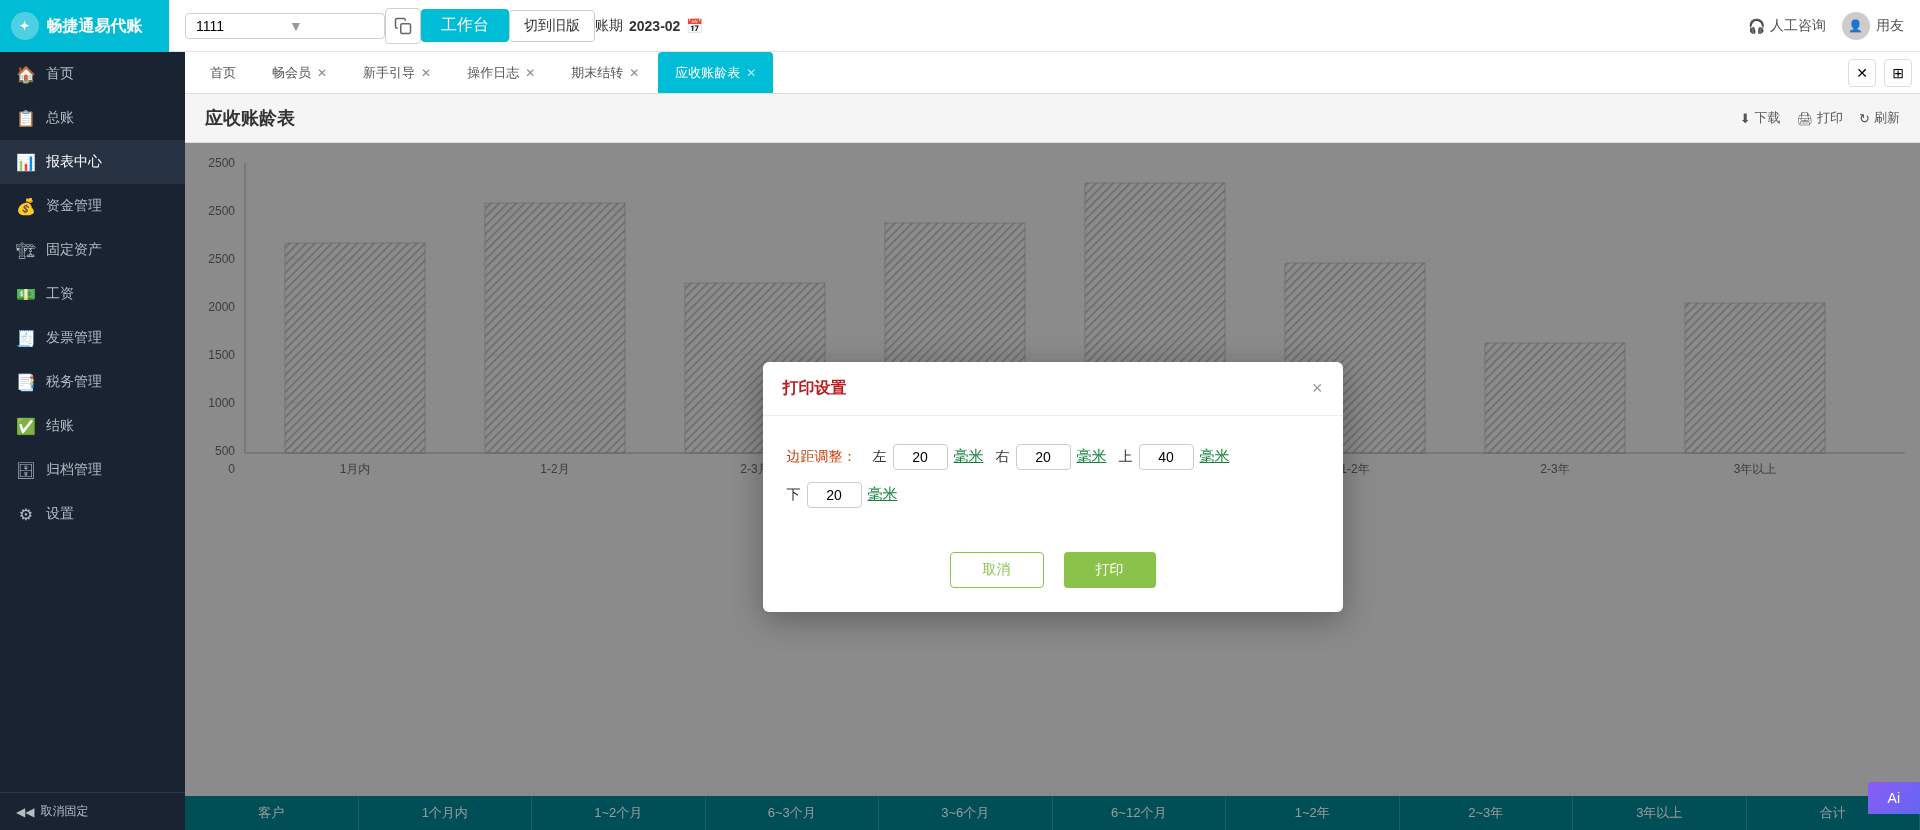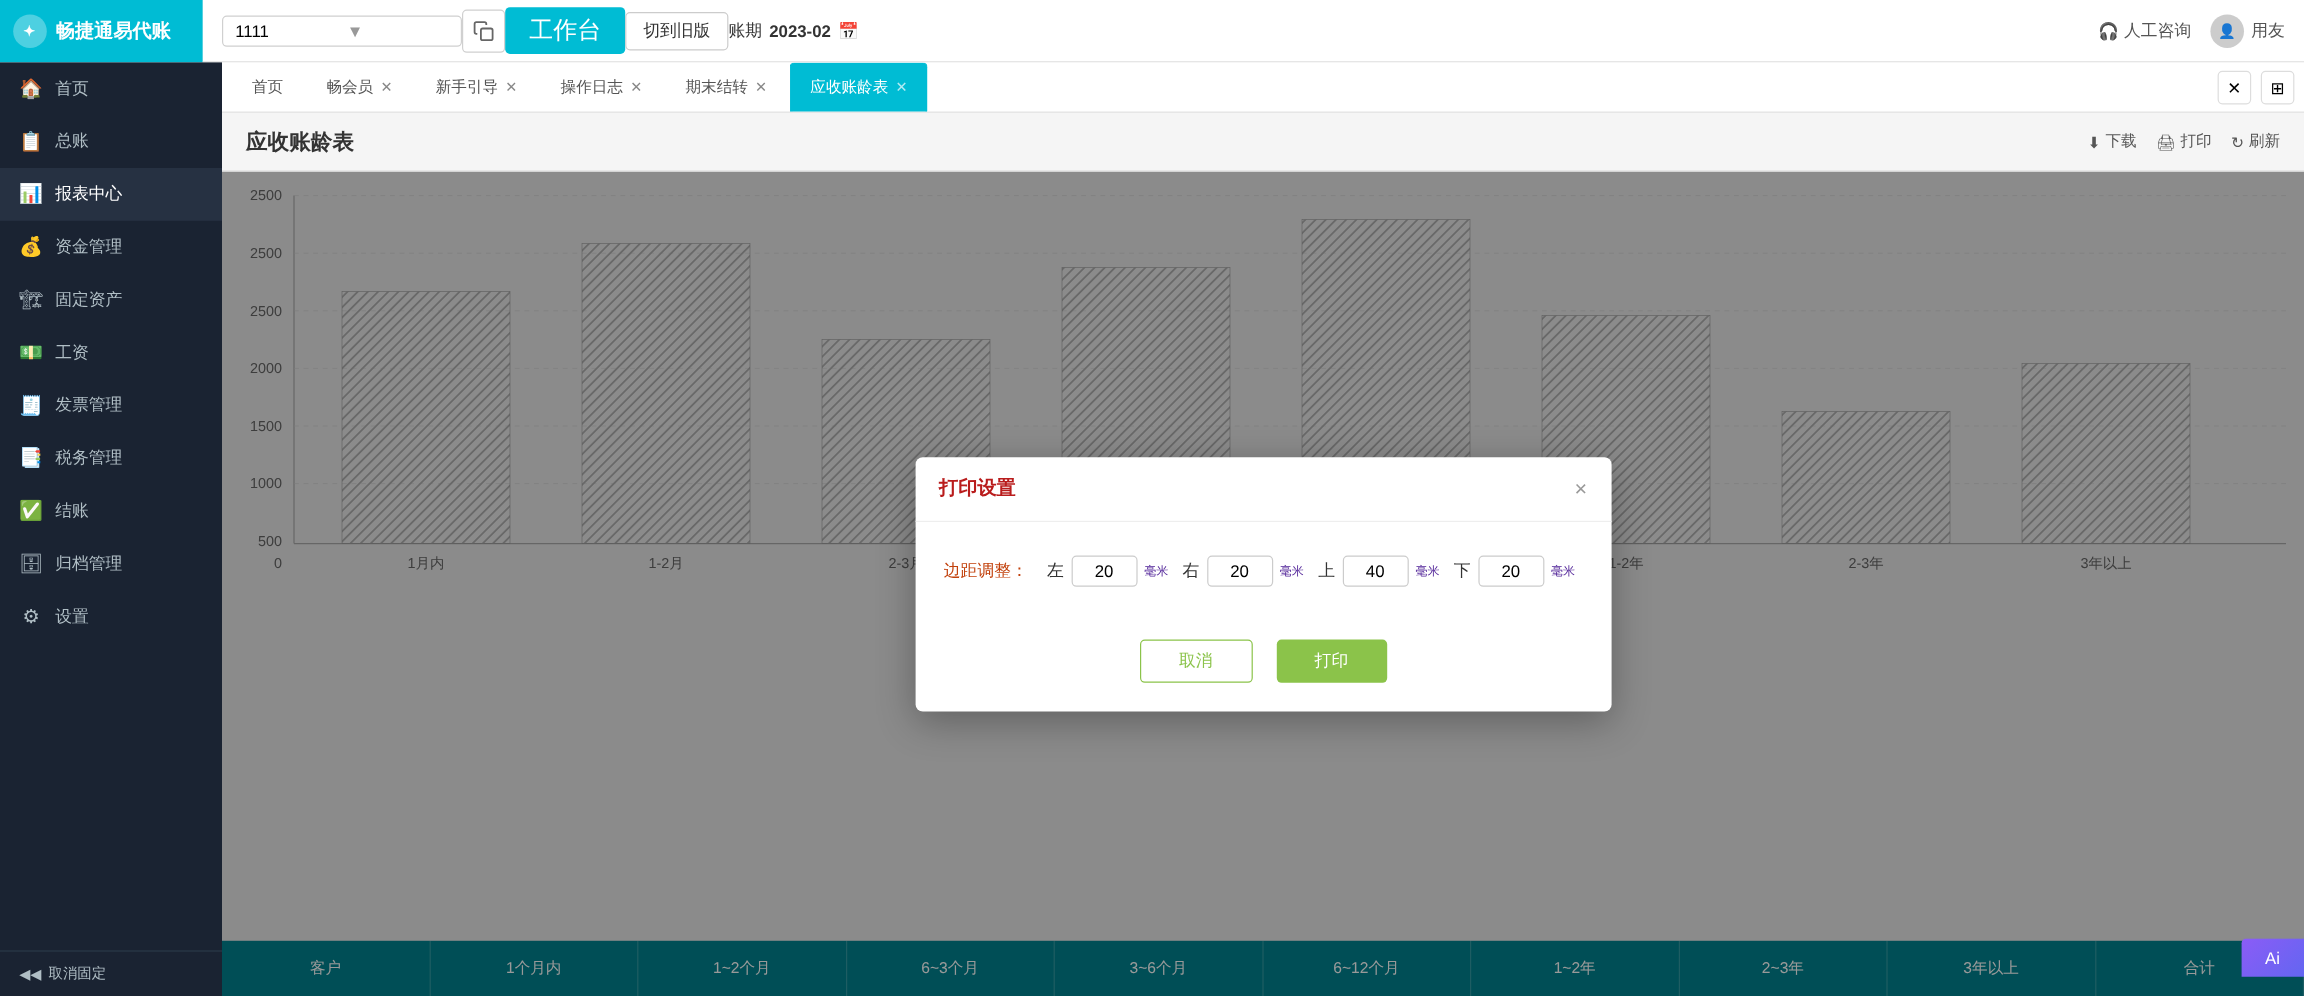--- a/index.html
+++ b/index.html
@@ -56,21 +56,21 @@
       cursor: pointer;
       color: #666;
       font-size: 16px;
     }
     .btn-workspace {
       background: #00bcd4;
       color: #fff;
       border: none;
       border-radius: 4px;
       padding: 6px 20px;
-      font-size: 20px;
+      font-size: 16px;
       cursor: pointer;
     }
     .btn-switch {
       background: #fff;
       color: #333;
       border: 1px solid #ccc;
       border-radius: 4px;
       padding: 6px 14px;
       font-size: 14px;
       cursor: pointer;
@@ -242,21 +242,21 @@
       font-size: 13px;
       color: #555;
     }
 
     
     .bottom-table {
       position: absolute;
       bottom: 0;
       left: 0;
       right: 0;
-      height: 46px;
+      height: 34px;
       background: #00838f;
       display: flex;
       align-items: center;
     }
     .bottom-table-cell {
       flex: 1;
       text-align: center;
       color: #fff;
       font-size: 13px;
       border-right: 1px solid rgba(255,255,255,0.2);
@@ -329,22 +329,23 @@
     }
     .margin-input {
       width: 55px;
       border: 1px solid #ccc;
       border-radius: 4px;
       padding: 4px 8px;
       font-size: 14px;
       text-align: center;
     }
     .margin-unit {
-      font-size: 10px;
-      color: #4c1d95;
+      font-size: 15px;
+      color: #15803d;
+      text-decoration: underline;
     }
     .dialog-footer {
       display: flex;
       justify-content: center;
       gap: 20px;
       padding: 16px 24px 24px;
     }
     .btn-cancel {
       padding: 8px 32px;
       border: 1px solid #8bc34a;

